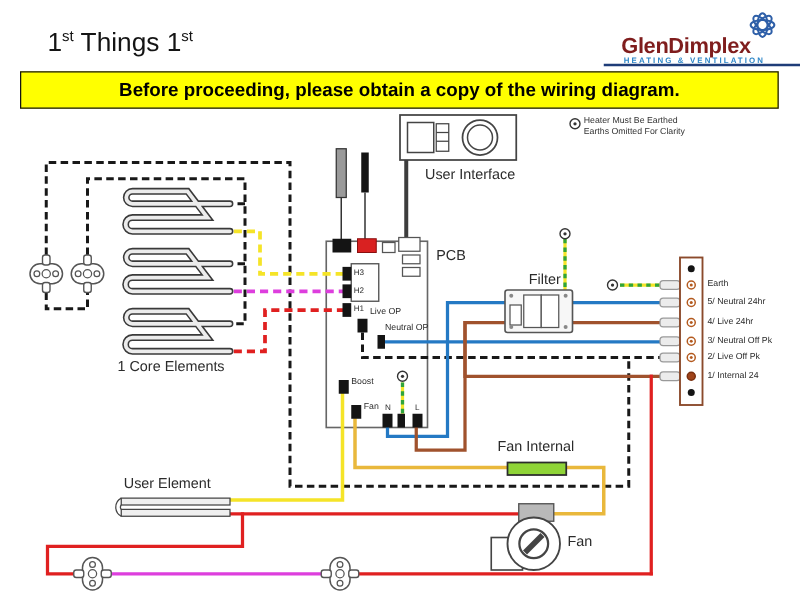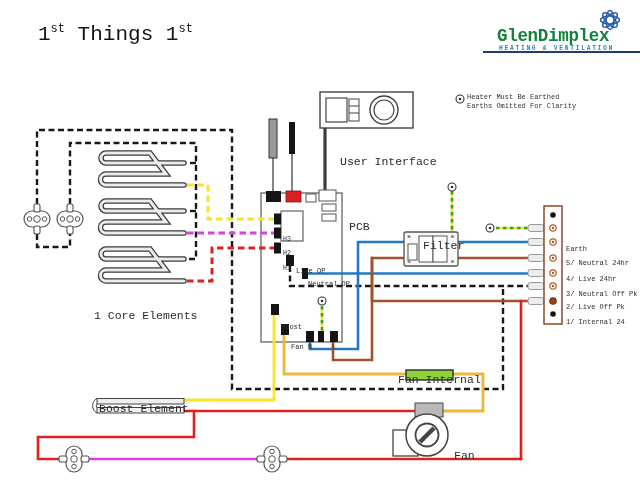--- a/index.html
+++ b/index.html
@@ -1,29 +1,29 @@
 <!DOCTYPE html>
 <html><head>
 <meta charset="utf-8">
 <style>
   html,body{margin:0;padding:0;background:#fff;}
   .stage{position:relative;width:640px;height:480px;background:#fff;overflow:hidden;
-         font-family:Liberation Mono, monospace;color:#111;}
+         font-family:Liberation Sans, sans-serif;color:#111;}
   .abs{position:absolute;}
-  .lbl{position:absolute;color:#2b2b2b;white-space:nowrap;margin-top:21px;}
+  .lbl{position:absolute;color:#2b2b2b;white-space:nowrap;}
   .lbl.big{font-size:11.5px;}
   .lbl.pin{font-size:7px;}
   .lbl.tiny{font-size:6.5px;}
   .lbl.term{font-size:7px;}
   #title{left:38px;top:22px;font-size:21px;color:#141414;}
   #title sup{font-size:12px;}
   #banner{left:16px;top:57px;width:605px;height:28px;background:#FFFF00;border:1.6px solid #141414;
           display:flex;align-items:center;justify-content:center;font-size:15px;font-weight:bold;color:#000;}
   #logo{left:483px;top:6px;width:157px;height:46px;}
-  #logo .name{position:absolute;left:14px;top:20px;font-size:17.5px;font-weight:600;color:#15803d;letter-spacing:-0.3px;}
+  #logo .name{position:absolute;left:14px;top:20px;font-size:17.5px;font-weight:600;color:#7f1d1d;letter-spacing:-0.3px;}
   #logo .tag{position:absolute;left:16px;top:39px;font-size:6.3px;font-weight:bold;letter-spacing:1.7px;color:#2E86C8;}
   #logo .rule{position:absolute;left:0;top:45px;width:157px;height:1.6px;background:#1E3C78;}
   #note{left:467px;top:93px;font-size:7px;line-height:8.6px;color:#333;}
   svg{position:absolute;left:0;top:0;}
 </style>
 </head>
 <body>
 
 <div class="stage">
 
@@ -206,33 +206,34 @@
         <ellipse cx="15" cy="13" rx="9.5" ry="4" transform="rotate(45 15 13)"></ellipse>
         <ellipse cx="15" cy="13" rx="9.5" ry="4" transform="rotate(90 15 13)"></ellipse>
         <ellipse cx="15" cy="13" rx="9.5" ry="4" transform="rotate(135 15 13)"></ellipse>
       </g>
     </svg>
     <div class="name">GlenDimplex</div>
     <div class="tag">HEATING &amp; VENTILATION</div>
     <div class="rule"></div>
   </div>
 
+  <div id="banner" class="abs">Before proceeding, please obtain a copy of the wiring diagram.</div>
 
   <div id="note" class="abs">
     <div>Heater Must Be Earthed</div>
     <div>Earths Omitted For Clarity</div>
   </div>
 
   <div class="lbl big" style="left:340px;top:134px;">User Interface</div>
   <div class="lbl big" style="left:349px;top:199px;text-align:center;">PCB</div>
   <div class="lbl big" style="left:423px;top:218px;">Filter</div>
   <div class="lbl big" style="left:398px;top:352px;">Fan Internal</div>
   <div class="lbl big" style="left:454px;top:428px;">Fan</div>
   <div class="lbl big" style="left:94px;top:288px;">1 Core Elements</div>
-  <div class="lbl big" style="left:99px;top:381px;">Boost Element</div>
+  <div class="lbl big" style="left:99px;top:381px;">User Element</div>
 
   <div class="lbl tiny" style="left:283px;top:215px;">H3</div>
   <div class="lbl tiny" style="left:283px;top:229px;">H2</div>
   <div class="lbl tiny" style="left:283px;top:244px;">H1</div>
   <div class="lbl pin" style="left:296px;top:246px;">Live OP</div>
   <div class="lbl pin" style="left:308px;top:259px;">Neutral OP</div>
   <div class="lbl pin" style="left:281px;top:302px;">Boost</div>
   <div class="lbl pin" style="left:291px;top:322px;">Fan</div>
   <div class="lbl tiny" style="left:308px;top:323px;">N</div>
   <div class="lbl tiny" style="left:332px;top:323px;">L</div>

